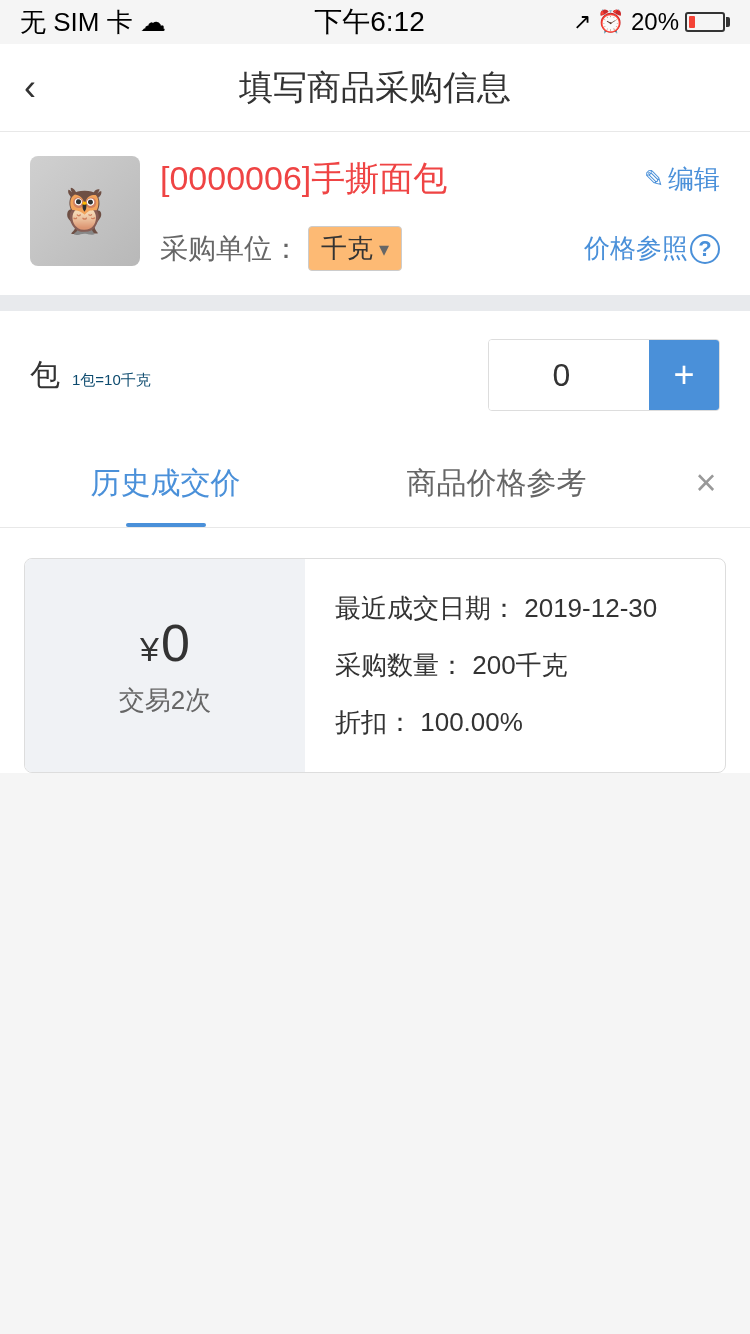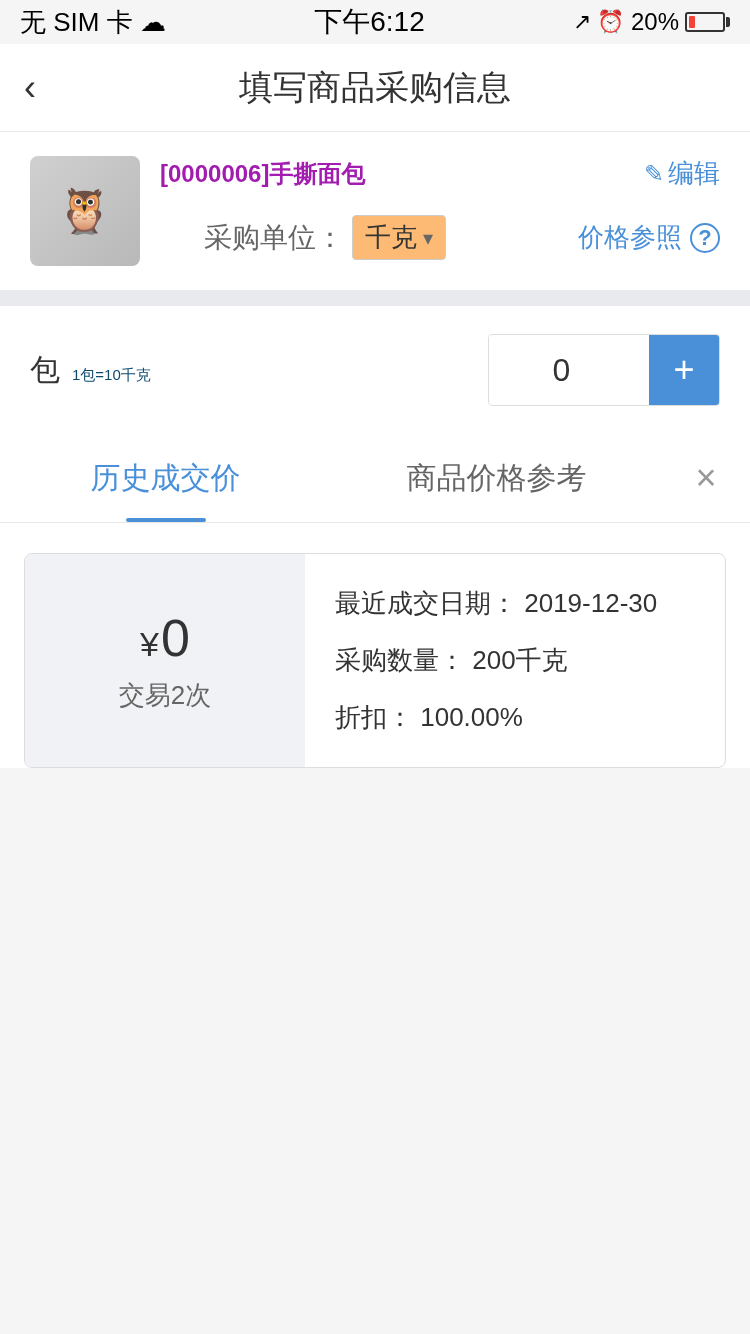--- a/index.html
+++ b/index.html
@@ -133,23 +133,23 @@
     .product-info {
       flex: 1;
     }
     .product-name-row {
       display: flex;
       justify-content: space-between;
       align-items: center;
       margin-bottom: 24px;
     }
     .product-name {
-      font-size: 24px;
-      color: #a21caf;
-      font-weight: 700;
+      font-size: 34px;
+      color: #ef4444;
+      font-weight: 400;
     }
     .edit-btn {
       font-size: 26px;
       color: #4a90d9;
       display: flex;
       align-items: center;
       gap: 4px;
       cursor: pointer;
     }
     .edit-icon {
@@ -178,21 +178,21 @@
     }
     .unit-select-arrow {
       font-size: 20px;
       color: #666;
     }
     .price-ref-btn {
       font-size: 26px;
       color: #4a90d9;
       display: flex;
       align-items: center;
-      gap: 8px;
+      gap: 2px;
       cursor: pointer;
     }
     .price-ref-help {
       width: 30px;
       height: 30px;
       border: 2px solid #4a90d9;
       border-radius: 50%;
       display: flex;
       align-items: center;
       justify-content: center;
@@ -403,21 +403,21 @@
       <div class="product-name-row">
         <span class="product-name">
           <span>[0000006]</span><span>手撕面包</span>
         </span>
         <div class="edit-btn">
           <span class="edit-icon">✎</span>
           <span>编辑</span>
         </div>
       </div>
       <div class="purchase-unit-row">
-        <div style="display:flex;align-items:center;gap:8px;margin-left:44px;">
+        <div style="display:flex;align-items:center;gap:8px;">
           <span class="unit-label">采购单位：</span>
           <div class="unit-select">
             <span>千克</span>
             <span class="unit-select-arrow">▾</span>
           </div>
         </div>
         <div class="price-ref-btn">
           <span>价格参照</span>
           <div class="price-ref-help">?</div>
         </div>

